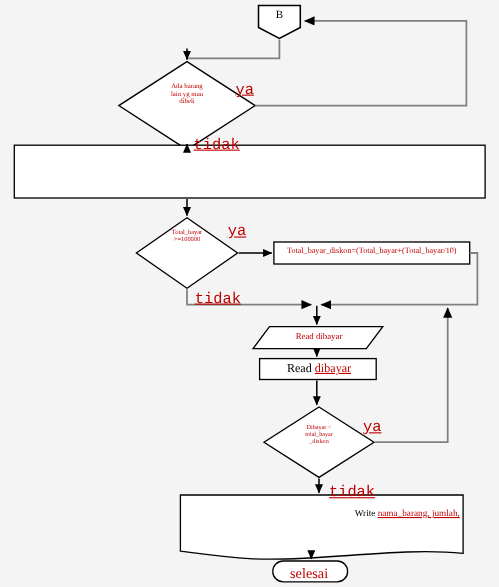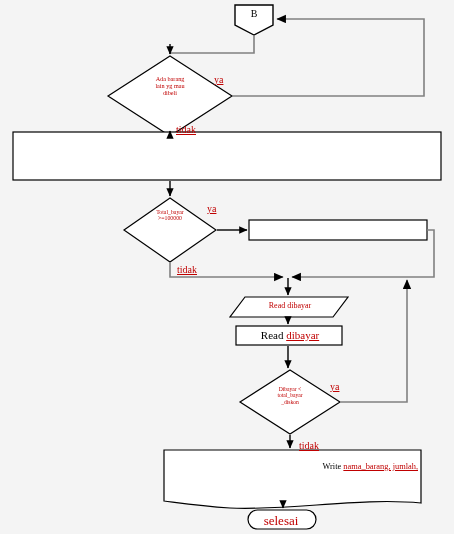--- a/index.html
+++ b/index.html
@@ -27,22 +27,22 @@
   .shape-text {
     position: absolute;
     text-align: center;
     color: #c00000;
     line-height: 1.12;
     pointer-events: none;
     white-space: pre-line;
   }
   .lbl-branch {
     position: absolute;
-    font-family: Liberation Serif, serif;
-    font-size: 10px;
+    font-family: Liberation Mono, monospace;
+    font-size: 14px;
     color: #c00000;
     text-decoration: underline;
     text-decoration-color: #c00000;
   }
   
   #t-connector-b {
     left: 232px;
     top: 8px;
     width: 44px;
     font-size: 10px;
@@ -192,20 +192,21 @@
   <div class="shape-text" id="t-connector-b">B</div>
 
   <div class="shape-text" id="t-decision-more-items">Ada barang
 lain yg mau
 dibeli</div>
 
 
   <div class="shape-text" id="t-decision-threshold">Total_bayar
 &gt;=100000</div>
 
+  <div class="shape-text" id="t-process-discount">Total_bayar_diskon=(Total_bayar+(Total_bayar/10)</div>
 
   <div class="shape-text" id="t-input-dibayar">Read dibayar</div>
 
   <div class="shape-text" id="t-read-dibayar"><span class="k">Read </span><span class="v u">dibayar</span></div>
 
   <div class="shape-text" id="t-decision-payment">Dibayar &lt;
 total_bayar
 _diskon</div>
 
   <div class="shape-text" id="t-write-output"><span class="k">Write </span><span class="u">nama_barang, jumlah,</span><br></div>

